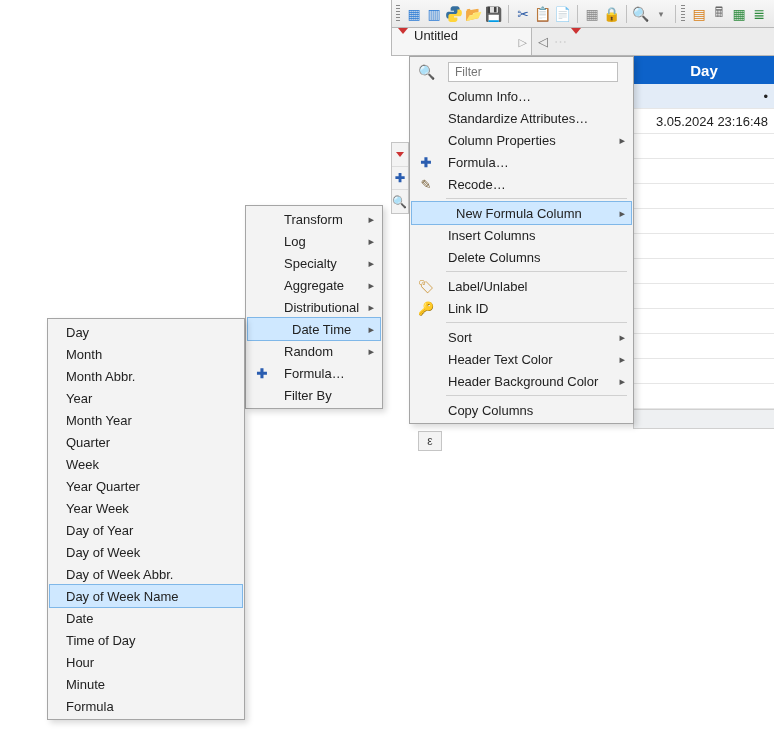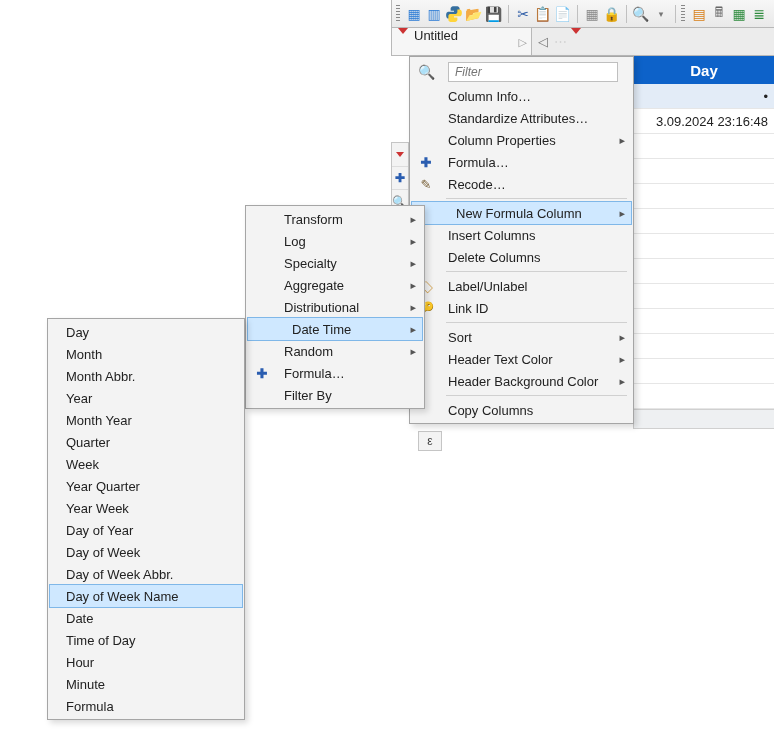--- a/index.html
+++ b/index.html
@@ -216,28 +216,27 @@
   .filter-row .ic {
     position:absolute; left:6px; top:50%; transform:translateY(-50%);
     font-size:14px; color:#555;
   }
   .filter-row input {
     width: 170px;
     height: 20px;
     border:1px solid #bfbfbf;
     padding: 0 6px;
     font-size: 12px;
-    font-style: italic;
     color:#888;
     background:#fff;
   }
 
   
   #menu-main { left: 409px; top: 56px; width: 225px; }
-  #menu-transform { left: 245px; top: 205px; width: 180px; }
+  #menu-transform { left: 245px; top: 205px; width: 138px; }
   #menu-datetime { left: 47px; top: 318px; width: 198px; }
 
   
   #menu-datetime .mi { padding-left: 16px; }
 </style>
 </head>
 <body>
 
 <div class="toolbar">
   <div class="tb-grip"></div>
@@ -283,21 +282,21 @@
 </div>
 
 <div class="datatable">
   <div class="col-header">
     <span>Day</span>
   </div>
   <div class="cell first">
       <span>•</span>
     </div>
   <div class="cell">
-      <span>3.09.2024 23:16:48</span>
+      <span>3.05.2024 23:16:48</span>
     </div>
   <div class="cell"></div>
   <div class="cell"></div>
   <div class="cell"></div>
   <div class="cell"></div>
   <div class="cell"></div>
   <div class="cell"></div>
   <div class="cell"></div>
   <div class="cell"></div>
   <div class="cell"></div>

